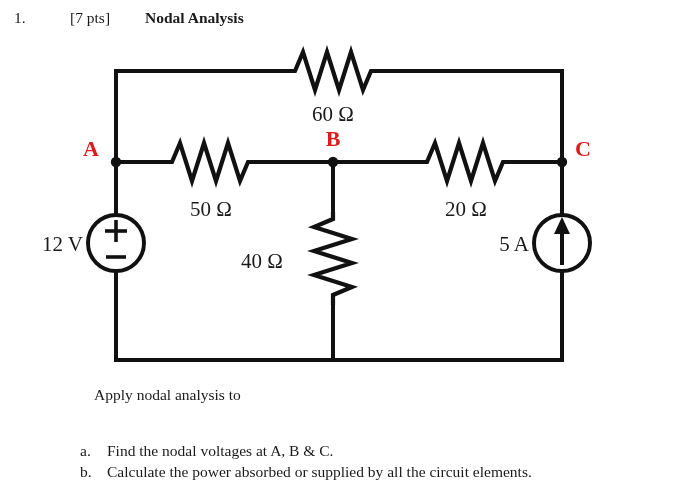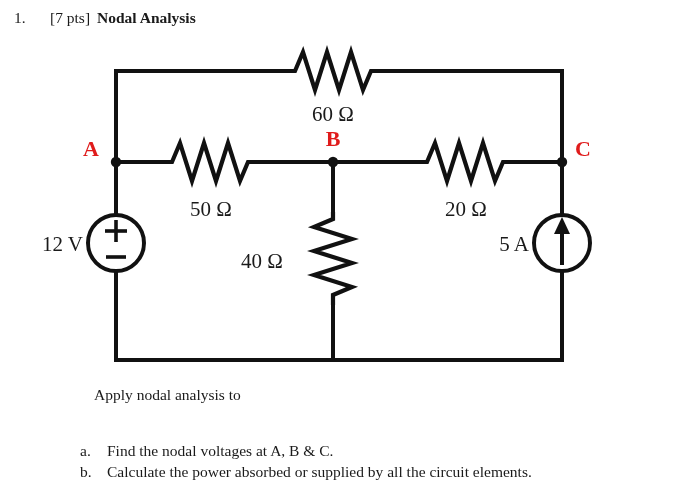--- a/index.html
+++ b/index.html
@@ -30,23 +30,25 @@
     line-height: 20px;
     white-space: nowrap;
   }
   .q-num {
     display: inline-block;
     width: 36px;
   }
   .q-pts {
     display: inline-block;
     margin-right: 7px;
+    margin-left: 20px;
   }
   .q-title {
     font-weight: bold;
+    margin-left: 28px;
   }
   
   #circuit-figure {
     position: absolute;
     left: 0;
     top: 36px;
     width: 700px;
     height: 340px;
   }
   #circuit-svg {

